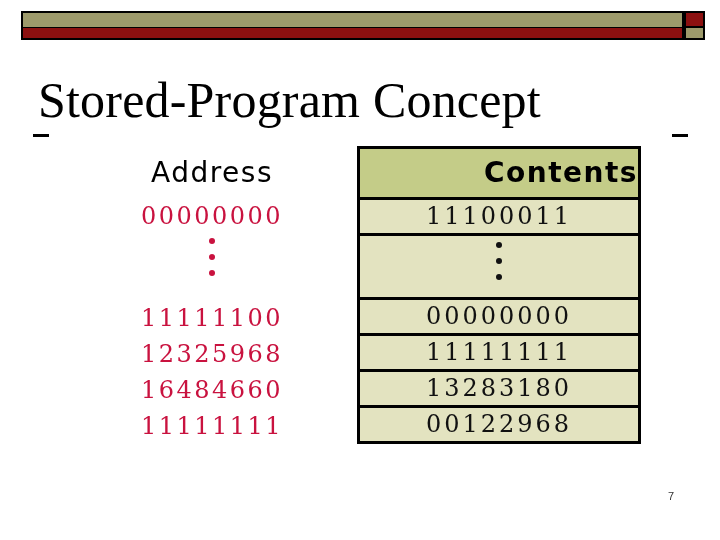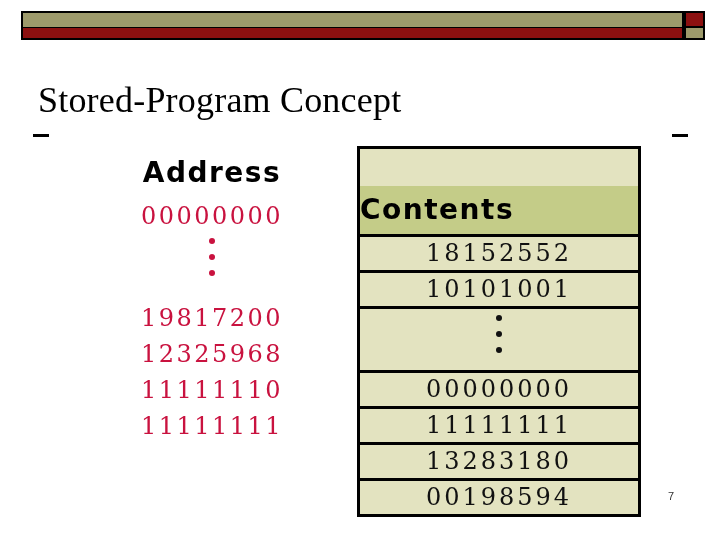--- a/index.html
+++ b/index.html
@@ -66,21 +66,21 @@
     box-sizing: border-box;
     border-top: 1px solid #000000;
   }
 
   
   #slide-title {
     position: absolute;
     left: 38px;
     top: 76px;
     font-family: "Liberation Serif", serif;
-    font-size: 36px;
+    font-size: 50px;
     line-height: 48px;
     color: #000000;
     white-space: nowrap;
     letter-spacing: 0.2px;
   }
 
   
   .tick-dash {
     position: absolute;
     top: 134px;
@@ -94,21 +94,21 @@
   
   #address-column {
     position: absolute;
     left: 92px;
     top: 148px;
     width: 240px;
     text-align: center;
   }
   #address-header {
     font-family: "DejaVu Sans", sans-serif;
-    font-weight: bold;
+    font-weight: normal;
     font-size: 28px;
     letter-spacing: 1.5px;
     color: #000000;
     height: 50px;
     line-height: 50px;
   }
   .address-row {
     font-family: "DejaVu Serif", serif;
     font-size: 24px;
     letter-spacing: 2.5px;
@@ -148,24 +148,23 @@
     background: #e3e3c0;
   }
   #contents-header {
     background: #c4cc88;
     border-bottom: 3px solid #000000;
     font-family: "DejaVu Sans", sans-serif;
     font-weight: bold;
     font-size: 28px;
     letter-spacing: 1.5px;
     color: #000000;
-    text-align: left;
+    text-align: right;
     height: 48px;
     line-height: 48px;
-    margin-top: 37px;
   }
   .contents-row {
     border-bottom: 3px solid #000000;
     font-family: "DejaVu Serif", serif;
     font-size: 24px;
     letter-spacing: 3px;
     color: #111111;
     text-align: center;
     height: 33px;
     line-height: 33px;
@@ -217,37 +216,36 @@
   <div id="address-header">Address</div>
 
   <div class="address-row">00000000</div>
 
   <div class="address-row ellipsis-row">
     <span class="vdots">
       <span></span><span></span><span></span>
     </span>
   </div>
 
-  <div class="address-row">19817200</div>
+  <div class="address-row">11111100</div>
   <div class="address-row">12325968</div>
-  <div class="address-row">11111110</div>
+  <div class="address-row">16484660</div>
   <div class="address-row">11111111</div>
 </div>
 
 <div id="contents-table">
   <div id="contents-header">Contents</div>
 
-  <div class="contents-row">18152552</div>
-  <div class="contents-row">10101001</div>
+  <div class="contents-row">11100011</div>
 
   <div class="contents-row ellipsis-row">
     <span class="vdots-dark">
       <span></span><span></span><span></span>
     </span>
   </div>
 
   <div class="contents-row">00000000</div>
   <div class="contents-row">11111111</div>
   <div class="contents-row">13283180</div>
-  <div class="contents-row">00198594</div>
+  <div class="contents-row">00122968</div>
 </div>
 
 <div id="page-number">7</div>
 
 </body></html>

